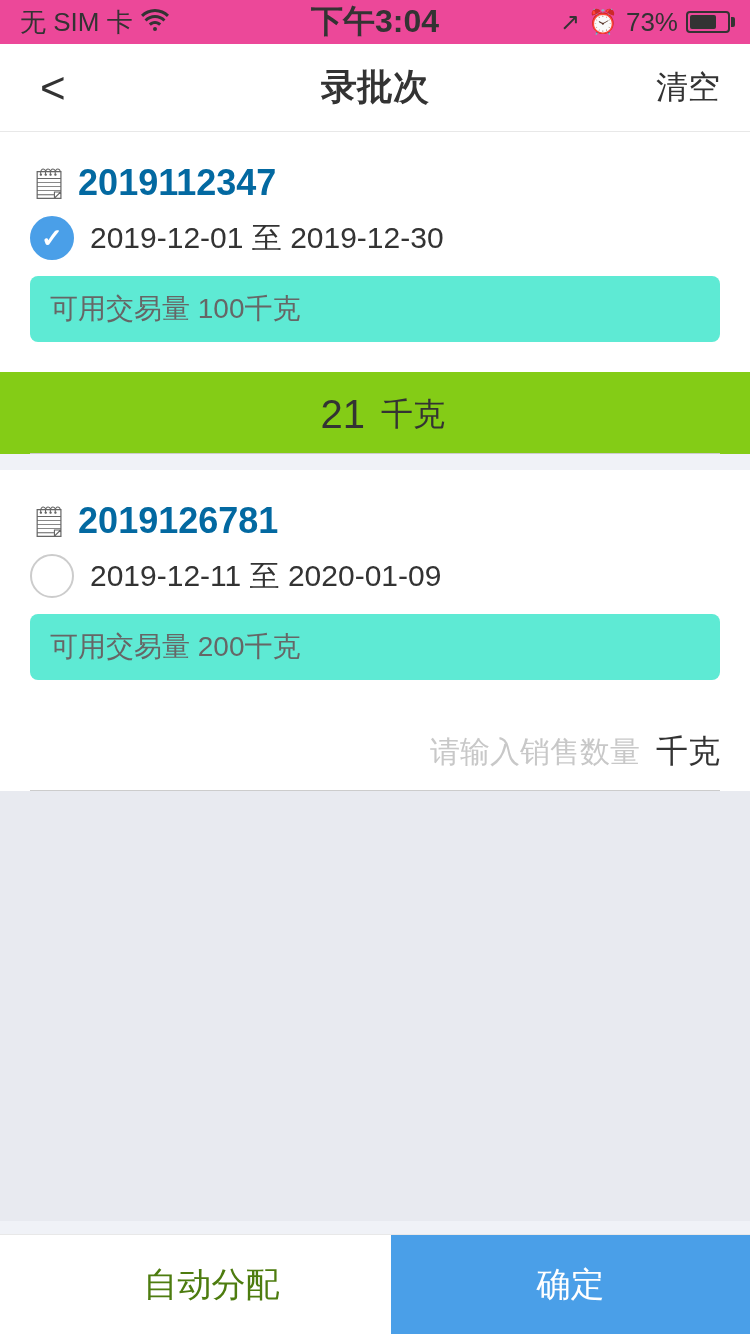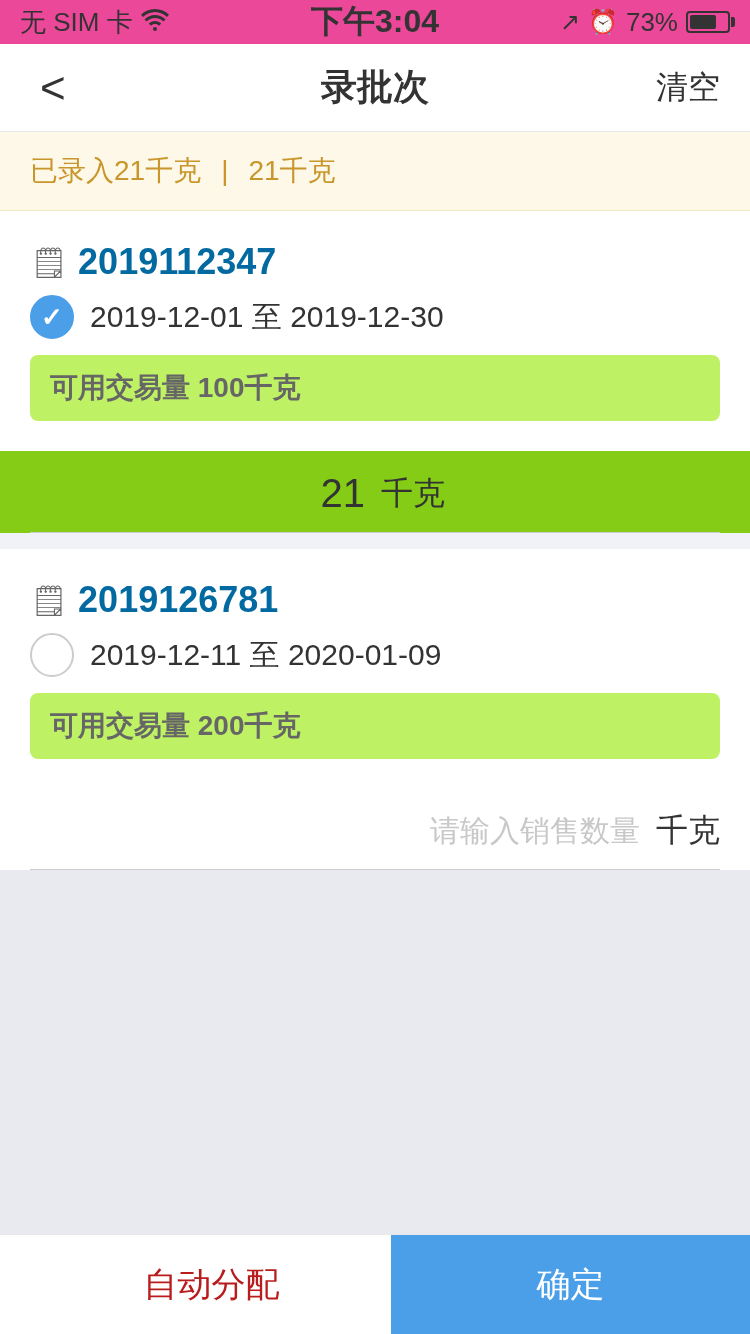--- a/index.html
+++ b/index.html
@@ -166,26 +166,25 @@
       content: '✓';
       color: #fff;
       font-size: 26px;
       font-weight: bold;
     }
     .batch-date {
       font-size: 30px;
       color: #333;
     }
     .batch-qty-bar {
-      background: #bef264;
+      background: #5eead4;
       border-radius: 8px;
       padding: 14px 20px;
       margin-left: 0;
       margin-bottom: 10px;
-      font-weight: bold;
     }
     .batch-qty-text {
       font-size: 28px;
       color: #666;
     }
 
     
     .qty-input-row {
       display: flex;
       align-items: center;
@@ -256,21 +255,21 @@
       bottom: 0;
       width: 750px;
     }
     .btn-auto {
       flex: 1;
       height: 100%;
       display: flex;
       align-items: center;
       justify-content: center;
       font-size: 34px;
-      color: #b91c1c;
+      color: #4d7c0f;
       background: #fff;
       cursor: pointer;
       border: none;
       padding-left: 32px;
     }
     .btn-confirm {
       flex: 1;
       height: 100%;
       display: flex;
       align-items: center;
@@ -310,25 +309,20 @@
       </span>
     </div>
   </div>
 
   <div class="nav-bar">
     <span class="nav-back">&lt;</span>
     <span class="nav-title">录批次</span>
     <span class="nav-clear">清空</span>
   </div>
 
-  <div class="info-bar">
-    <span class="info-text">已录入21千克</span>
-    <span class="info-divider">|</span>
-    <span class="info-text">21千克</span>
-  </div>
 
   <div class="batch-card">
     <div class="batch-header">
       <span class="batch-icon">🗒</span>
       <span class="batch-id">2019112347</span>
     </div>
     <div class="batch-row-date">
       <div class="radio-circle checked"></div>
       <span class="batch-date">2019-12-01 至 2019-12-30</span>
     </div>

